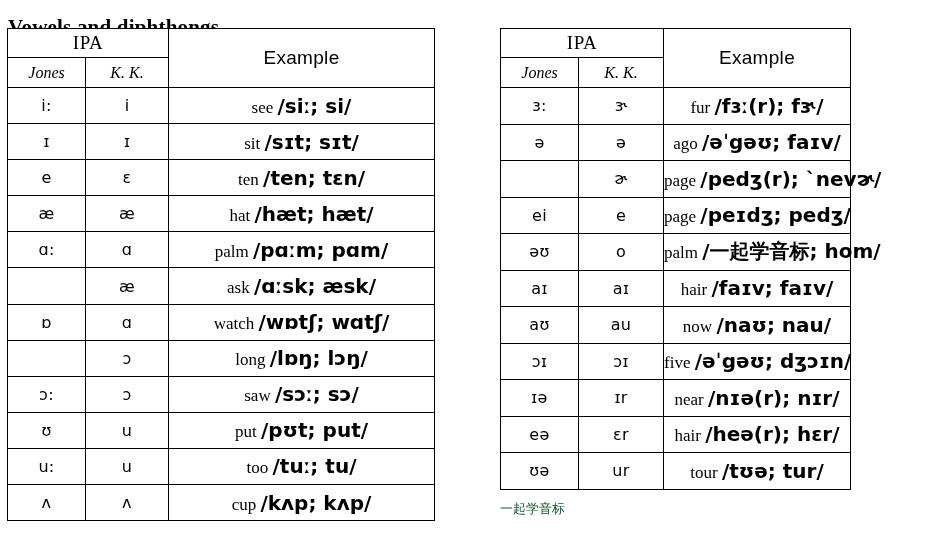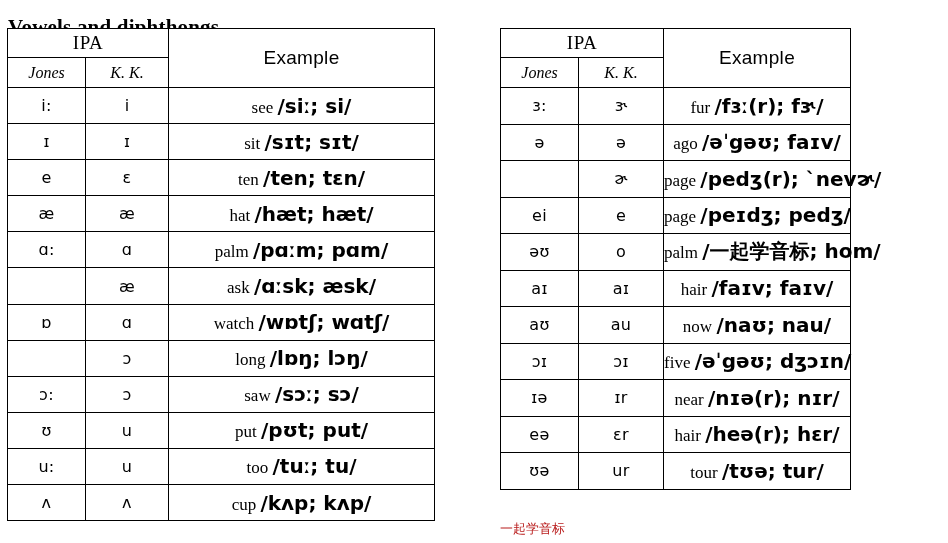--- a/index.html
+++ b/index.html
@@ -104,25 +104,25 @@
   td.cell-ex .ipa {
     font-family: "DejaVu Sans", "Liberation Sans", sans-serif;
     font-size: 20px;
     font-weight: bold;
     letter-spacing: 0;
   }
 
   .footnote {
     position: absolute;
     left: 500px;
-    top: 520px;
+    top: 500px;
     font-family: "DejaVu Sans", "Liberation Sans", sans-serif;
     font-size: 13px;
     line-height: 18px;
-    color: #b91c1c;
+    color: #14532d;
     white-space: nowrap;
   }
 </style>
 </head>
 <body>
 
 <h1 class="page-title">Vowels and diphthongs</h1>
 
 <table class="ipa-table" id="table-left">
   <colgroup>

